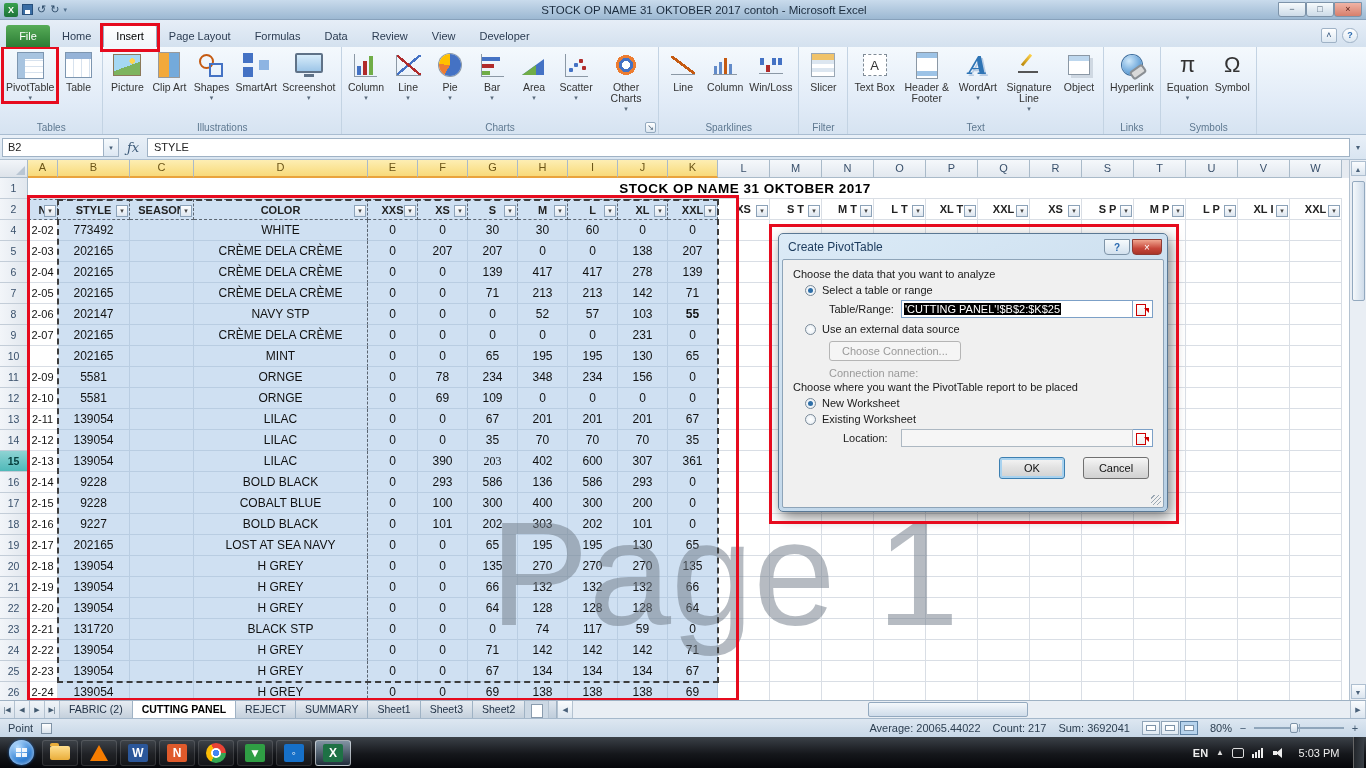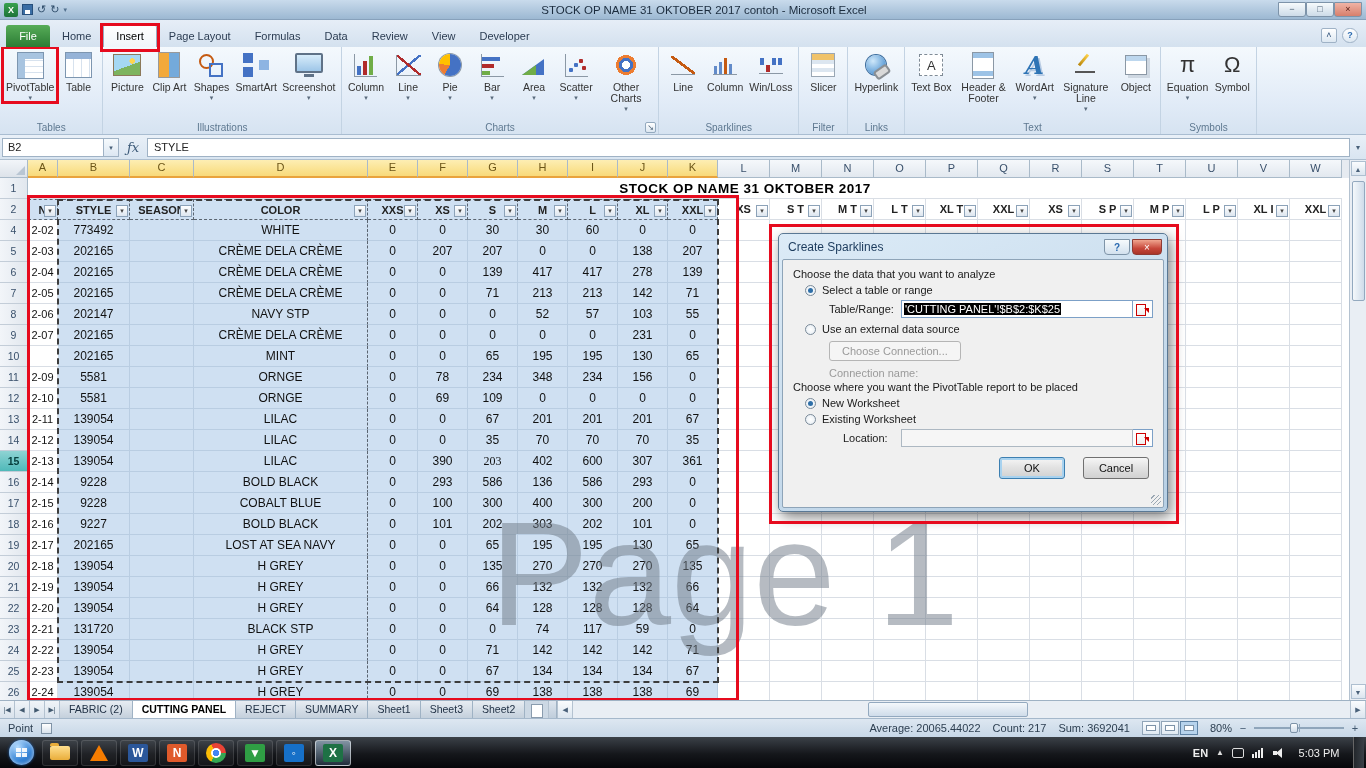--- a/index.html
+++ b/index.html
@@ -341,29 +341,20 @@
           <div class="bigbtn">
             <div class="ic ic-slicer-icon"></div>
             <div class="lbl">Slicer</div>
           </div>
         </div>
         <div class="glabel">Filter</div>
       </div>
       <div class="rgroup">
         <div class="rbtns">
           <div class="bigbtn">
-            <div class="ic ic-hyperlink-icon"></div>
-            <div class="lbl">Hyperlink</div>
-          </div>
-        </div>
-        <div class="glabel">Links</div>
-      </div>
-      <div class="rgroup">
-        <div class="rbtns">
-          <div class="bigbtn">
             <div class="ic ic-textbox-icon"></div>
             <div class="lbl">Text Box</div>
           </div>
           <div class="bigbtn">
             <div class="ic ic-header-footer-icon"></div>
             <div class="lbl">Header &amp; Footer</div>
           </div>
           <div class="bigbtn">
             <div class="ic ic-wordart-icon"></div>
             <div class="lbl">WordArt</div>
@@ -373,20 +364,29 @@
             <div class="ic ic-signature-line-icon"></div>
             <div class="lbl">Signature Line</div>
             <div class="arw">▾</div>
           </div>
           <div class="bigbtn">
             <div class="ic ic-object-icon"></div>
             <div class="lbl">Object</div>
           </div>
         </div>
         <div class="glabel">Text</div>
+      </div>
+      <div class="rgroup">
+        <div class="rbtns">
+          <div class="bigbtn">
+            <div class="ic ic-hyperlink-icon"></div>
+            <div class="lbl">Hyperlink</div>
+          </div>
+        </div>
+        <div class="glabel">Links</div>
       </div>
       <div class="rgroup">
         <div class="rbtns">
           <div class="bigbtn">
             <div class="ic ic-equation-icon"></div>
             <div class="lbl">Equation</div>
             <div class="arw">▾</div>
           </div>
           <div class="bigbtn">
             <div class="ic ic-symbol-icon"></div>
@@ -642,21 +642,21 @@
           <div class="cell ca" style="flex: 0 0 30px;">2-06</div>
           <div class="cell blue" style="flex: 0 0 72px;">202147</div>
           <div class="cell blue" style="flex: 0 0 64px;"></div>
           <div class="cell blue dashR" style="flex: 0 0 174px;">NAVY STP</div>
           <div class="cell blue" style="flex: 0 0 50px;">0</div>
           <div class="cell blue" style="flex: 0 0 50px;">0</div>
           <div class="cell blue" style="flex: 0 0 50px;">0</div>
           <div class="cell blue" style="flex: 0 0 50px;">52</div>
           <div class="cell blue" style="flex: 0 0 50px;">57</div>
           <div class="cell blue" style="flex: 0 0 50px;">103</div>
-          <div class="cell blue" style="flex: 0 0 50px;">55</div>
+          <div class="cell blue" style="flex: 0 0 50px; font-weight: bold;">55</div>
           <div class="cell" style="flex: 0 0 52px;"></div>
           <div class="cell" style="flex: 0 0 52px;"></div>
           <div class="cell" style="flex: 0 0 52px;"></div>
           <div class="cell" style="flex: 0 0 52px;"></div>
           <div class="cell" style="flex: 0 0 52px;"></div>
           <div class="cell" style="flex: 0 0 52px;"></div>
           <div class="cell" style="flex: 0 0 52px;"></div>
           <div class="cell" style="flex: 0 0 52px;"></div>
           <div class="cell" style="flex: 0 0 52px;"></div>
           <div class="cell" style="flex: 0 0 52px;"></div>
@@ -1142,21 +1142,21 @@
     <div class="vthumb"></div>
     <div style="flex:1"></div>
     <div class="vsbtn">▼</div>
   </div>
 
   <div class="redbox data"></div>
   <div class="redbox dlgbox"></div>
 
   <div class="dlg">
     <div class="dlg-title">
-      <span class="dlg-title-text">Create Sparklines</span>
+      <span class="dlg-title-text">Create PivotTable</span>
       <span class="dlg-q">?</span>
       <span class="dlg-x">×</span>
     </div>
     <div class="dlg-body">
       <div class="d-sect">Choose the data that you want to analyze</div>
       <div class="d-radio">
         <span class="rb on"></span>
         <span>Select a table or range</span>
       </div>
       <div class="d-row d-range-row">

